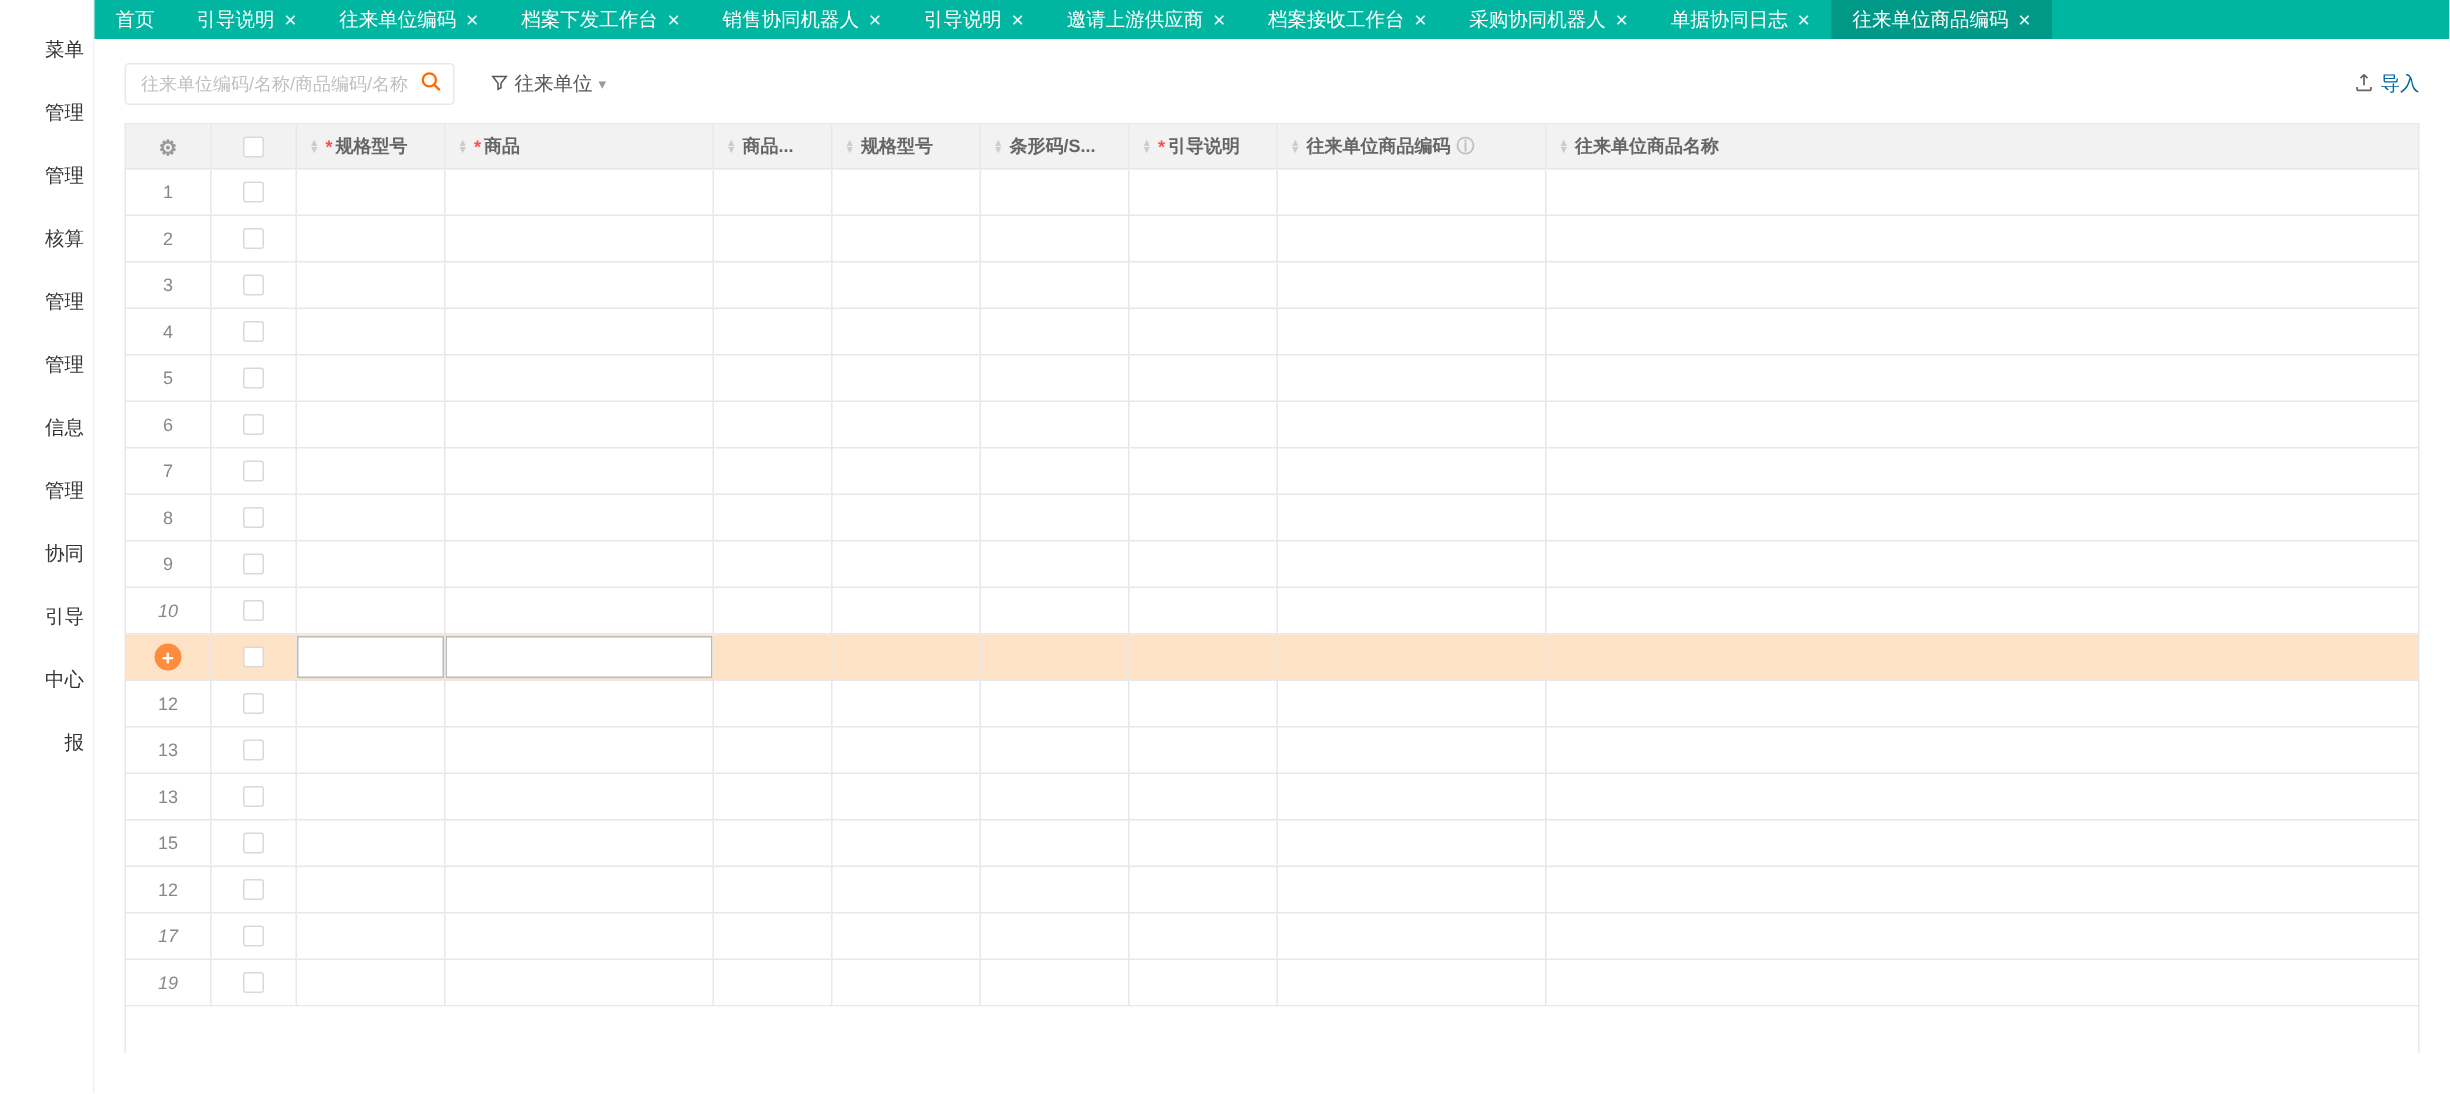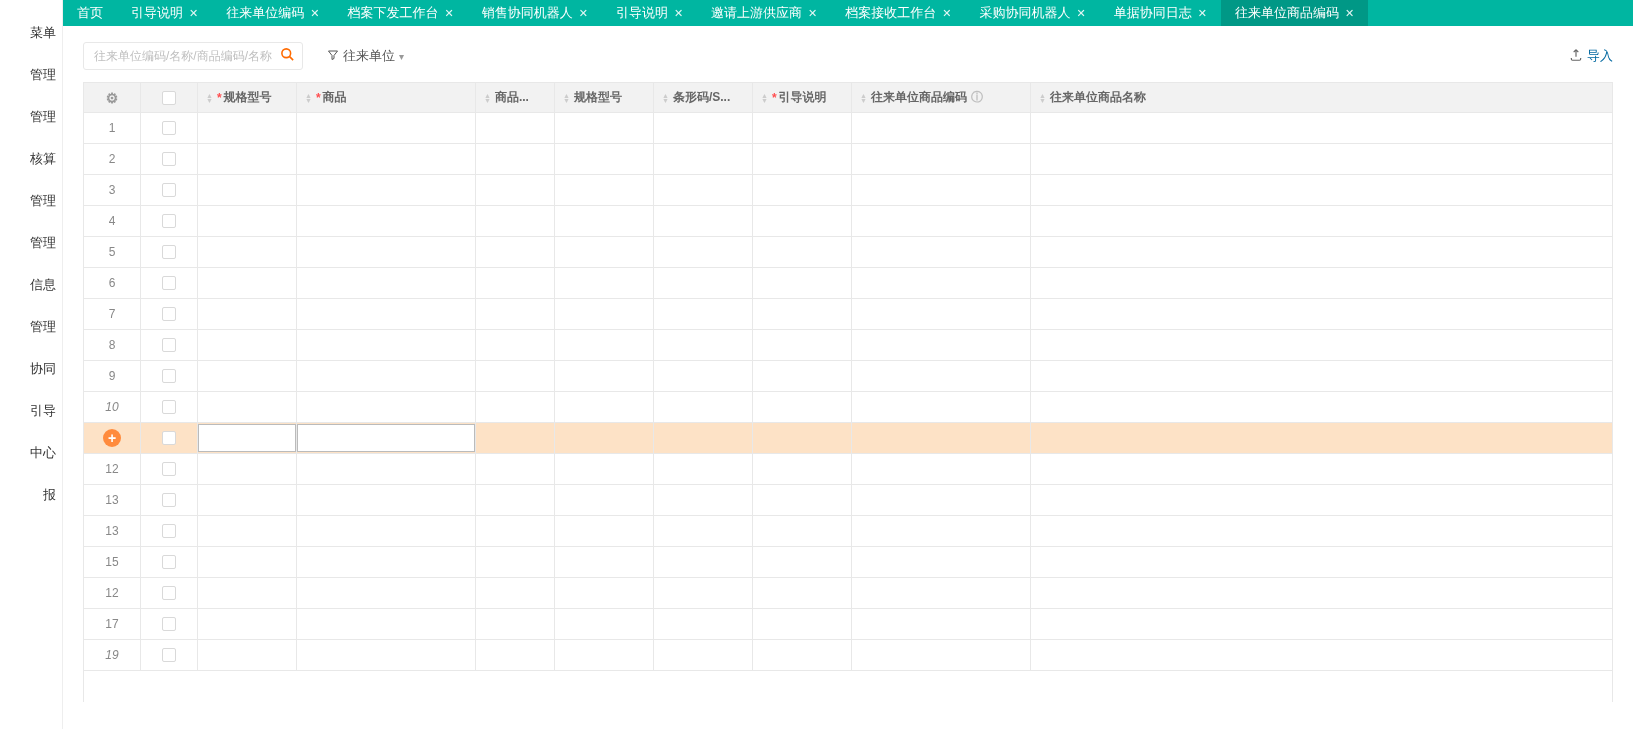--- a/index.html
+++ b/index.html
@@ -483,21 +483,21 @@
               <div class="td col-unit"></div>
               <div class="td col-prod"></div>
               <div class="td col-prodcls"></div>
               <div class="td col-spec"></div>
               <div class="td col-barcode"></div>
               <div class="td col-uom"></div>
               <div class="td col-code"></div>
               <div class="td col-name"></div>
             </div>
             <div class="tr">
-              <div class="td col-gear" style="justify-content: center;">
+              <div class="td col-gear" style="justify-content: center; font-style: italic;">
                 <span class="row-num">17</span>
               </div>
               <div class="td col-chk" style="justify-content: center;">
                 <span class="chk"></span>
               </div>
               <div class="td col-unit"></div>
               <div class="td col-prod"></div>
               <div class="td col-prodcls"></div>
               <div class="td col-spec"></div>
               <div class="td col-barcode"></div>

